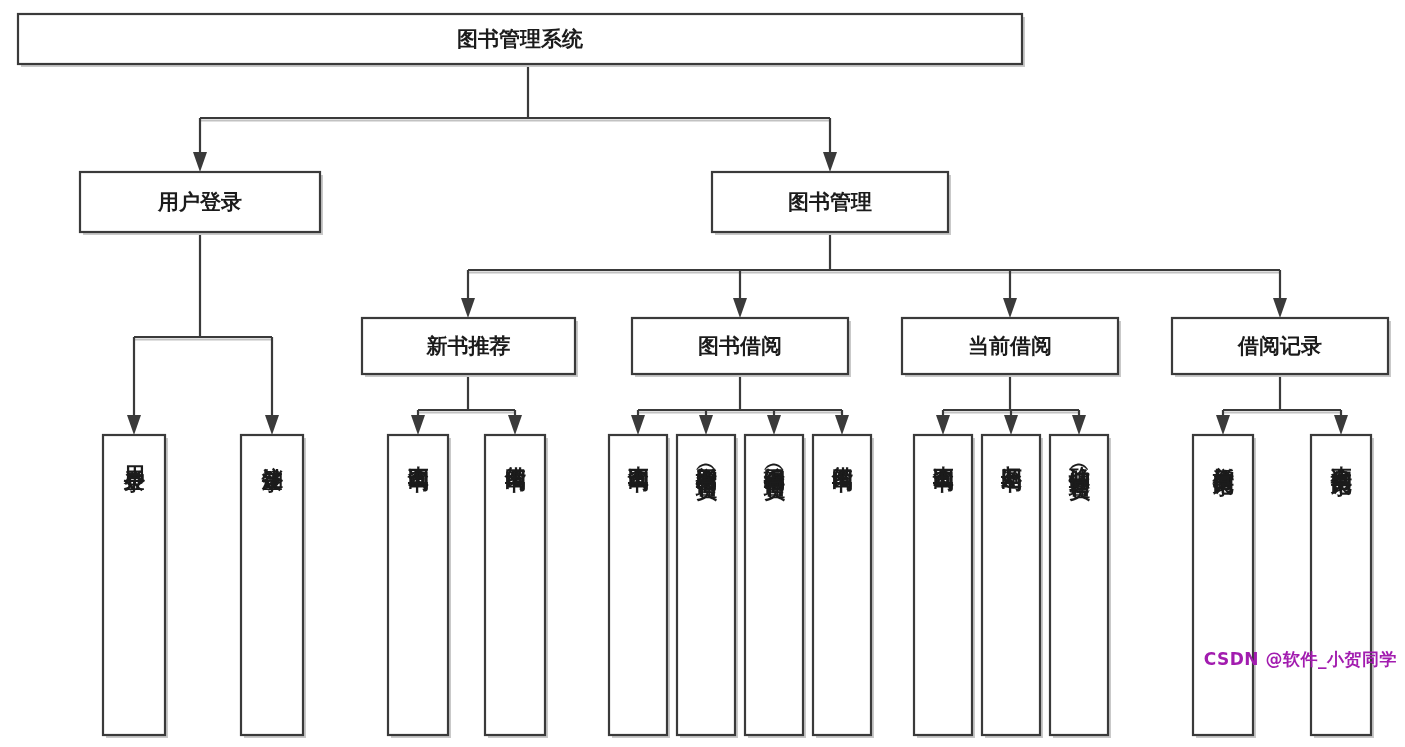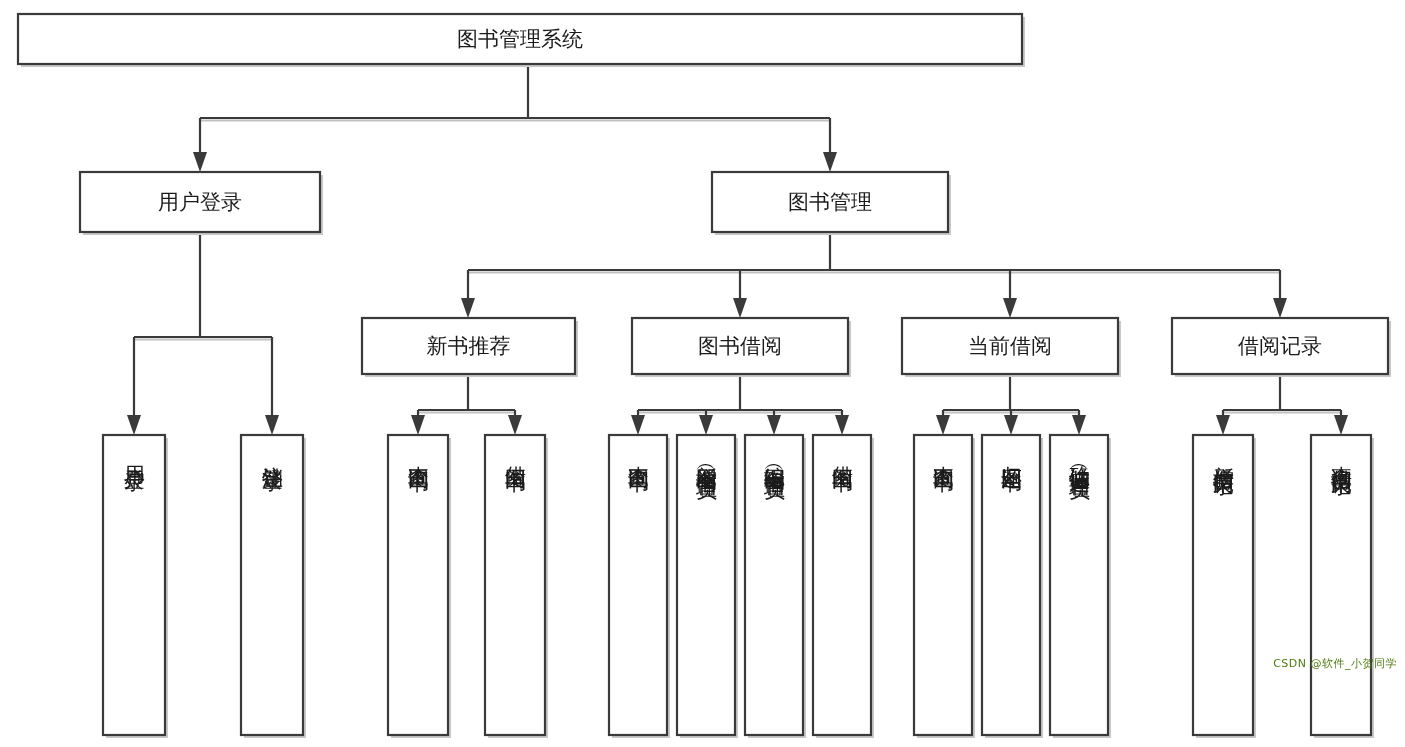--- a/index.html
+++ b/index.html
@@ -11,20 +11,21 @@
     width: 1405px;
     height: 747px;
     font-family: "DejaVu Sans", "Liberation Sans", sans-serif;
     overflow: hidden;
   }
   #diagram-root {
     position: relative;
     width: 1405px;
     height: 677px;
     background: #ffffff;
+    font-weight: bold;
   }
   svg.diagram-canvas {
     position: absolute;
     top: 0;
     left: 0;
     width: 1405px;
     height: 747px;
     display: block;
   }
   .node-rect {
@@ -74,22 +75,22 @@
     letter-spacing: 2px;
     color: #1b1b1b;
     white-space: nowrap;
     text-align: left;
   }
   .watermark {
     position: absolute;
     right: 8px;
     bottom: 6px;
     font-family: "DejaVu Sans", "Liberation Sans", sans-serif;
-    font-size: 11px;
-    color: #4d7c0f;
+    font-size: 17px;
+    color: #a21caf;
     letter-spacing: 0.5px;
     white-space: nowrap;
   }
 </style>
 </head>
 <body>
 
 <div id="diagram-root">
 
   <svg class="diagram-canvas" viewBox="0 0 1405 747">

